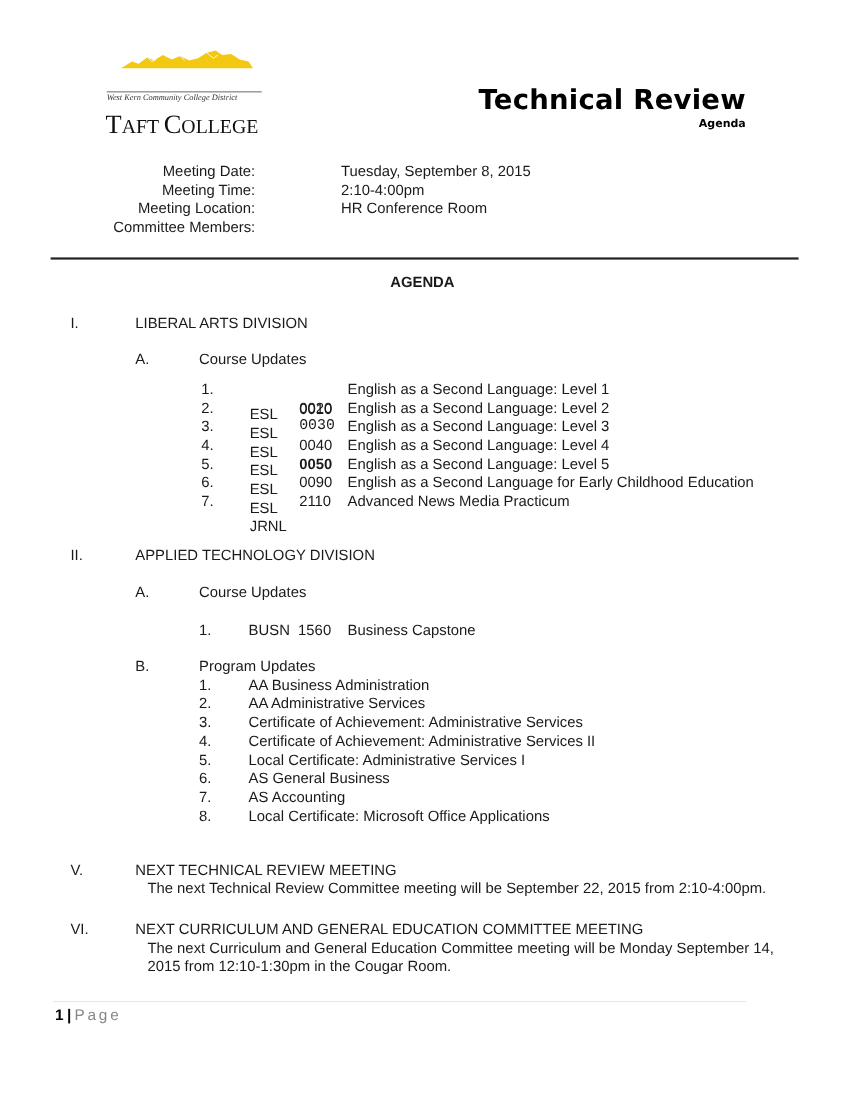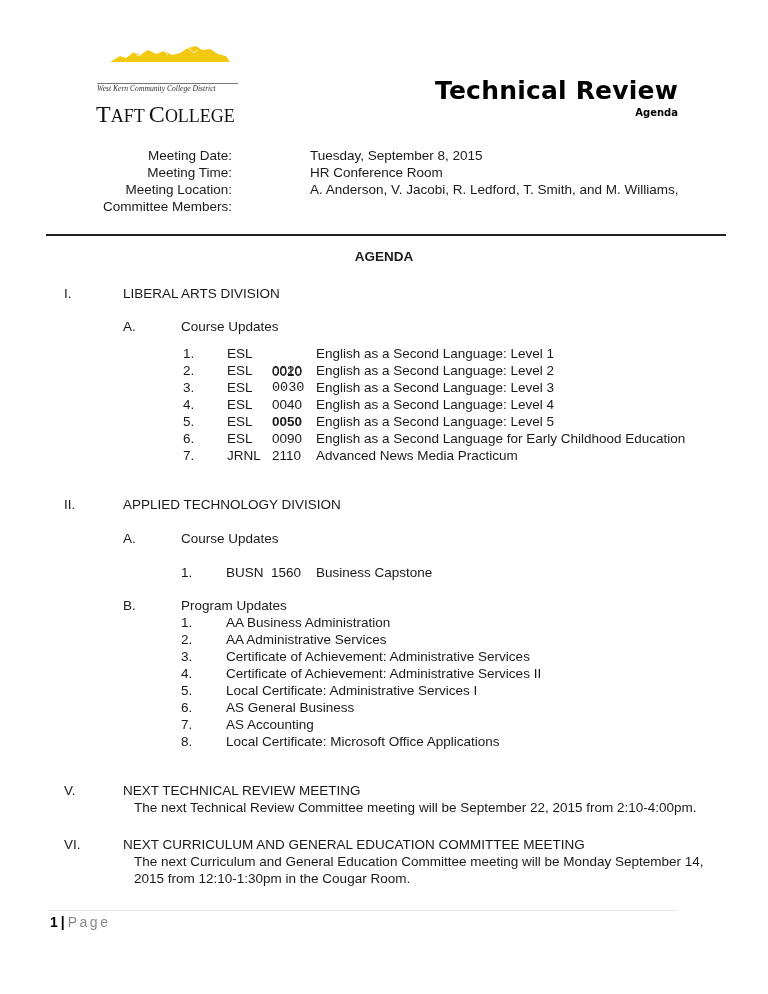--- a/index.html
+++ b/index.html
@@ -67,21 +67,21 @@
 
   .agenda-heading {
     left: 0; width: 768px; top: 249px; text-align: center;
     font-weight: bold; font-size: 13.5px; white-space: nowrap;
   }
 
   .line { position: absolute; white-space: nowrap; line-height: 17px; }
 
   
   .col-num { left: 183px; }
-  .col-subj { left: 227px; }
+  .col-subj { left: 227px; margin-top: 23px; }
   .col-code { left: 272px; }
   .col-title { left: 316px; }
 
   
   .footer-rule {
     left: 48px; top: 910px; width: 630px; height: 1px; background: #e6e6e6;
   }
   .footer {
     left: 50px; top: 914px; white-space: nowrap; font-size: 14px;
   }
@@ -108,22 +108,22 @@
 <div class="abs doc-subtitle">Agenda</div>
 
 <div class="abs info-labels">
   <div>Meeting Date:</div>
   <div>Meeting Time:</div>
   <div>Meeting Location:</div>
   <div>Committee Members:</div>
 </div>
 <div class="abs info-values">
   <div>Tuesday, September 8, 2015</div>
+  <div>2:10-4:00pm</div>
   <div>HR Conference Room</div>
-  <div>A. Anderson, V. Jacobi, R. Ledford, T. Smith, and M. Williams,</div>
 </div>
 
 <div class="abs divider"></div>
 
 <div class="abs agenda-heading">AGENDA</div>
 
 <div>
   <div class="line" style="left:64px; top:285px;">I.</div>
   <div class="line" style="left:123px; top:285px;">LIBERAL ARTS DIVISION</div>
 

